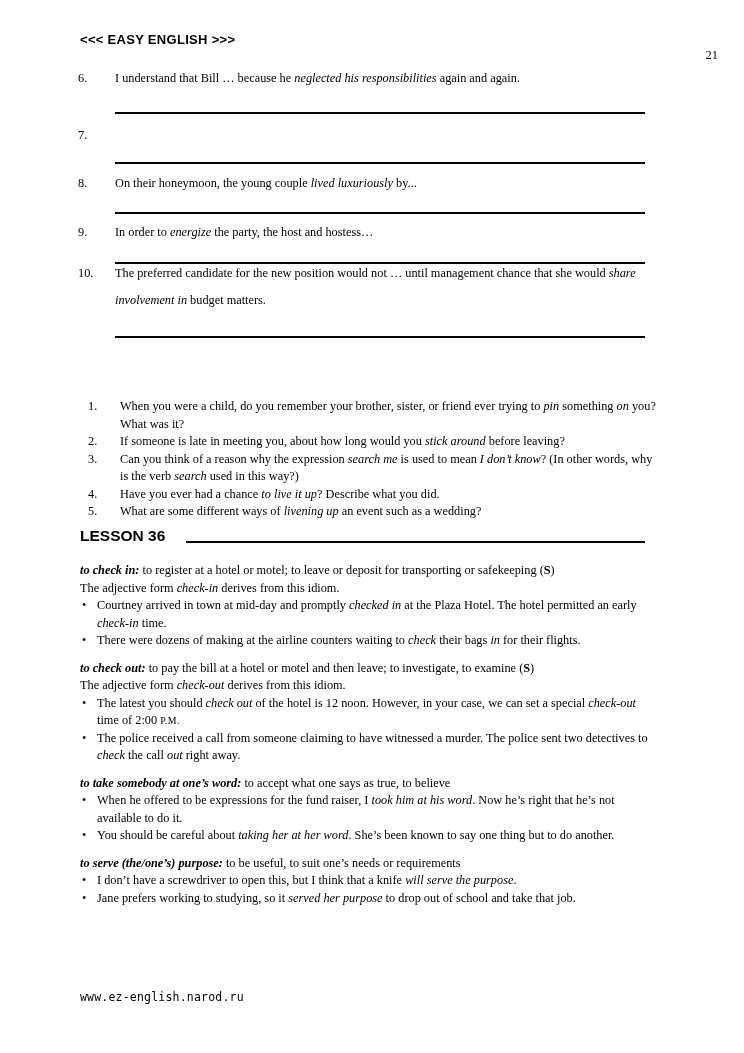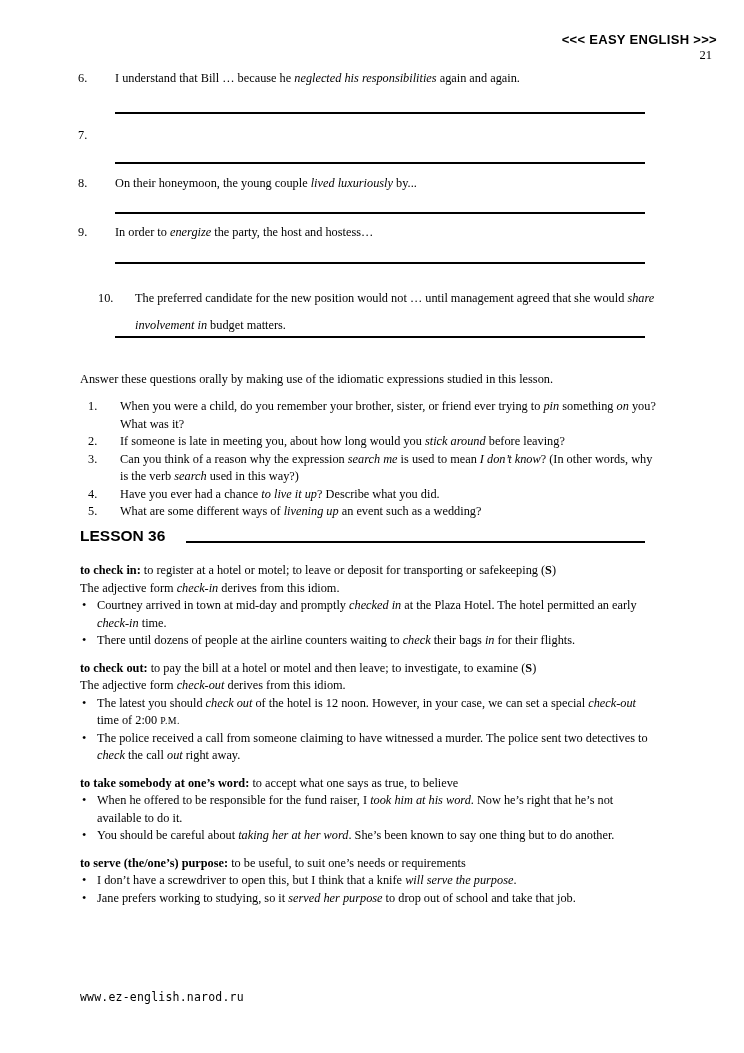--- a/index.html
+++ b/index.html
@@ -10,41 +10,41 @@
     font-family:"Liberation Serif", serif;
     font-size:12.3px;
     line-height:17.5px;
     color:#000;
     overflow:hidden;
     margin:0 auto;
   }
   
   .i{font-style:italic;text-align:center;}
   .b{font-weight:bold;}
-  .bi{font-weight:bold;}
+  .bi{font-weight:bold;font-style:italic;}
   .sc{font-size:0.8em;letter-spacing:0.4px;}
 
   #header{
     position:absolute;left:80px;right:27px;top:31px;
-    text-align:right;
+    text-align:left;
     font-family:"Liberation Sans", sans-serif;
     font-weight:bold;font-size:13px;letter-spacing:0.3px;
   }
-  #pagenum{position:absolute;top:47px;right:32px;font-size:12.5px;}
+  #pagenum{position:absolute;top:47px;right:26px;font-size:12.5px;}
 
   
   #exercise-items .ex-item{
     position:absolute;left:78px;right:20px;padding-left:37px;
   }
   #exercise-items .ex-item .num{position:absolute;left:0;}
   #exercise-items .ex-item:nth-child(1){top:70px;}
   #exercise-items .ex-item:nth-child(2){top:127px;}
   #exercise-items .ex-item:nth-child(3){top:175px;}
   #exercise-items .ex-item:nth-child(4){top:224px;}
-  #exercise-items .ex-item:nth-child(5){top:285px;line-height:27px;margin-left:20px;}
+  #exercise-items .ex-item:nth-child(5){top:260px;line-height:27px;}
   #answer-lines .ans-line{
     position:absolute;left:115px;width:530px;height:0;
     border-top:2px solid #000;
   }
   #answer-lines .ans-line:nth-child(1){top:112px;}
   #answer-lines .ans-line:nth-child(2){top:162px;}
   #answer-lines .ans-line:nth-child(3){top:212px;}
   #answer-lines .ans-line:nth-child(4){top:262px;}
   #answer-lines .ans-line:nth-child(5){top:336px;}
 
@@ -93,32 +93,31 @@
       <div class="ex-item">
     <span class="num">8.</span>
     <span class="rich"><span>On their honeymoon, the young couple </span><span class="i">lived luxuriously</span><span> by...</span></span>
   </div>
       <div class="ex-item">
     <span class="num">9.</span>
     <span class="rich"><span>In order to </span><span class="i">energize</span><span> the party, the host and hostess…</span></span>
   </div>
       <div class="ex-item">
     <span class="num">10.</span>
-    <span class="rich"><span>The preferred candidate for the new position would not … until management agreed that she would </span><span class="i">share</span><br><span class="i">involvement in</span><span> budget matters.</span></span>
+    <span class="rich"><span>The preferred candidate for the new position would not … until management chance that she would </span><span class="i">share</span><br><span class="i">involvement in</span><span> budget matters.</span></span>
   </div>
     </div>
   <div id="answer-lines">
       <div class="ans-line"></div>
       <div class="ans-line"></div>
       <div class="ans-line"></div>
       <div class="ans-line"></div>
       <div class="ans-line"></div>
     </div>
 
-  <div id="oral-intro">Answer these questions orally by making use of the idiomatic expressions studied in this lesson.</div>
   <div id="oral-list">
       <div class="q">
     <span class="num">1.</span>
     <span class="rich"><span>When you were a child, do you remember your brother, sister, or friend ever trying to </span><span class="i">pin</span><span> something </span><span class="i">on</span><span> you?</span><br><span>What was it?</span></span>
   </div>
       <div class="q">
     <span class="num">2.</span>
     <span class="rich"><span>If someone is late in meeting you, about how long would you </span><span class="i">stick around</span><span> before leaving?</span></span>
   </div>
       <div class="q">
@@ -143,40 +142,40 @@
     <div id="idiom-list">
         <div class="idiom-section">
     <div class="head"><span class="bi">to check in:</span><span> to register at a hotel or motel; to leave or deposit for transporting or safekeeping (</span><span class="b">S</span><span>)</span></div>
   <div class="note"><span>The adjective form </span><span class="i">check-in</span><span> derives from this idiom.</span></div>
           <div class="bullet">
     <span class="marker">•</span>
     <span class="rich"><span>Courtney arrived in town at mid-day and promptly </span><span class="i">checked in</span><span> at the Plaza Hotel. The hotel permitted an early</span><br><span class="i">check-in</span><span> time.</span></span>
   </div>
           <div class="bullet">
     <span class="marker">•</span>
-    <span class="rich"><span>There until dozens of people at the airline counters waiting to </span><span class="i">check</span><span> their bags </span><span class="i">in</span><span> for their flights.</span></span>
+    <span class="rich"><span>There were dozens of making at the airline counters waiting to </span><span class="i">check</span><span> their bags </span><span class="i">in</span><span> for their flights.</span></span>
   </div>
         </div>
         <div class="idiom-section">
     <div class="head"><span class="bi">to check out:</span><span> to pay the bill at a hotel or motel and then leave; to investigate, to examine (</span><span class="b">S</span><span>)</span></div>
   <div class="note"><span>The adjective form </span><span class="i">check-out</span><span> derives from this idiom.</span></div>
           <div class="bullet">
     <span class="marker">•</span>
     <span class="rich"><span>The latest you should </span><span class="i">check out</span><span> of the hotel is 12 noon. However, in your case, we can set a special </span><span class="i">check-out</span><br><span>time of 2:00 </span><span class="sc">P.M.</span></span>
   </div>
           <div class="bullet">
     <span class="marker">•</span>
     <span class="rich"><span>The police received a call from someone claiming to have witnessed a murder. The police sent two detectives to</span><br><span class="i">check</span><span> the call </span><span class="i">out</span><span> right away.</span></span>
   </div>
         </div>
         <div class="idiom-section">
     <div class="head"><span class="bi">to take somebody at one’s word:</span><span> to accept what one says as true, to believe</span></div>
   <div class="bullet">
     <span class="marker">•</span>
-    <span class="rich"><span>When he offered to be responsible for the fund raiser, I </span><span class="i">took him at his word</span><span>. Now he’s right that he’s not</span><br><span>available to do it.</span></span>
+    <span class="rich"><span>When he offered to be expressions for the fund raiser, I </span><span class="i">took him at his word</span><span>. Now he’s right that he’s not</span><br><span>available to do it.</span></span>
   </div>
           <div class="bullet">
     <span class="marker">•</span>
     <span class="rich"><span>You should be careful about </span><span class="i">taking her at her word</span><span>. She’s been known to say one thing but to do another.</span></span>
   </div>
         </div>
         <div class="idiom-section">
     <div class="head"><span class="bi">to serve (the/one’s) purpose:</span><span> to be useful, to suit one’s needs or requirements</span></div>
   <div class="bullet">
     <span class="marker">•</span>

